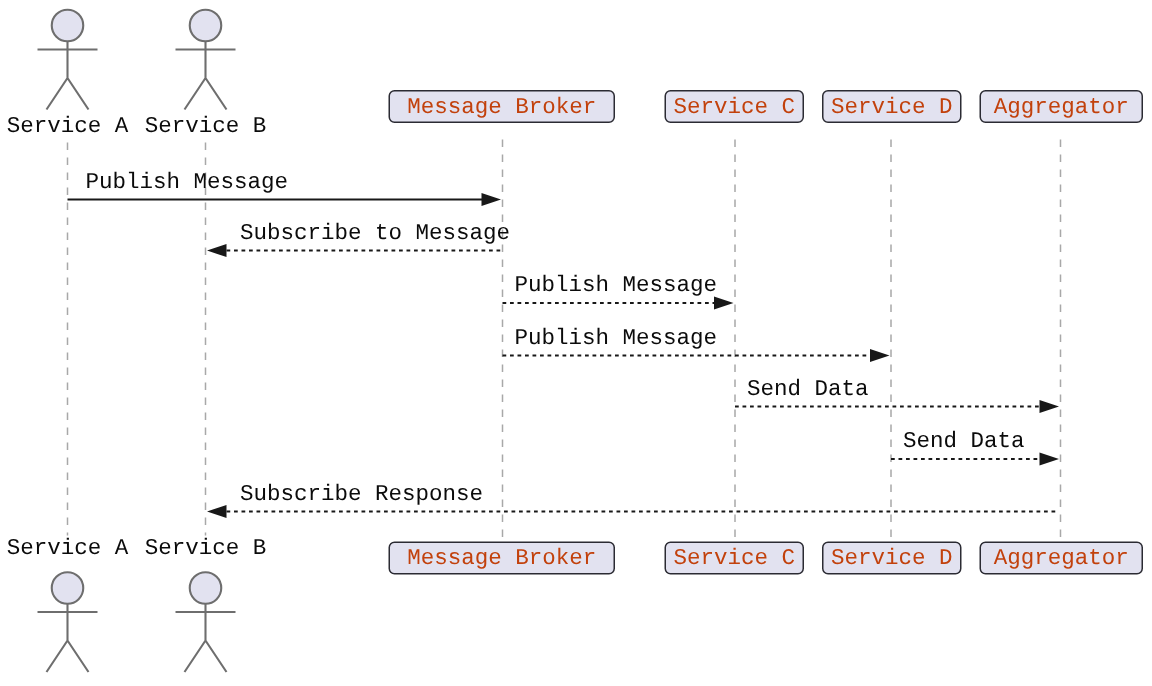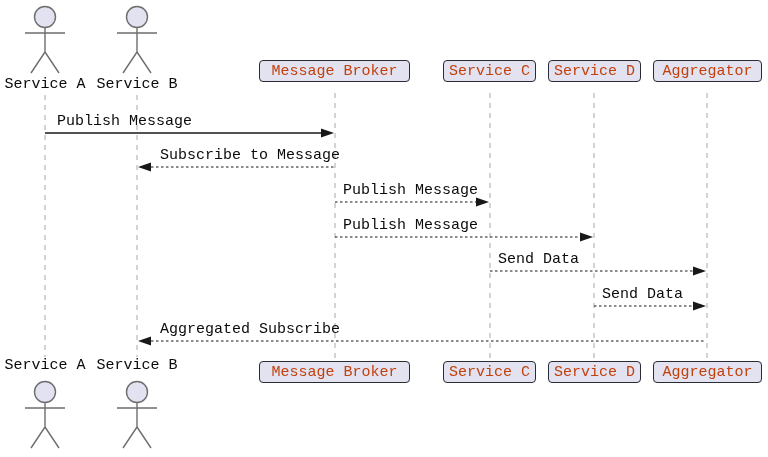--- a/index.html
+++ b/index.html
@@ -103,21 +103,21 @@
   <div class="pbox" style="left:443px;top:60px;width:93px;">Service C</div>
   <div class="pbox" style="left:548px;top:60px;width:93px;">Service D</div>
   <div class="pbox" style="left:653px;top:60px;width:109px;">Aggregator</div>
 
   <div class="mlabel" style="left:57px;top:113px;">Publish Message</div>
   <div class="mlabel" style="left:160px;top:147px;">Subscribe to Message</div>
   <div class="mlabel" style="left:343px;top:182px;">Publish Message</div>
   <div class="mlabel" style="left:343px;top:217px;">Publish Message</div>
   <div class="mlabel" style="left:498px;top:251px;">Send Data</div>
   <div class="mlabel" style="left:602px;top:286px;">Send Data</div>
-  <div class="mlabel" style="left:160px;top:321px;">Aggregated Subscribe</div>
+  <div class="mlabel" style="left:160px;top:321px;">Subscribe Response</div>
 
   <div class="alabel" style="left:-15px;top:357px;">Service A</div>
   <div class="alabel" style="left:77px;top:357px;">Service B</div>
 
   <div class="pbox" style="left:259px;top:361px;width:151px;">Message Broker</div>
   <div class="pbox" style="left:443px;top:361px;width:93px;">Service C</div>
   <div class="pbox" style="left:548px;top:361px;width:93px;">Service D</div>
   <div class="pbox" style="left:653px;top:361px;width:109px;">Aggregator</div>
 
 </div>

